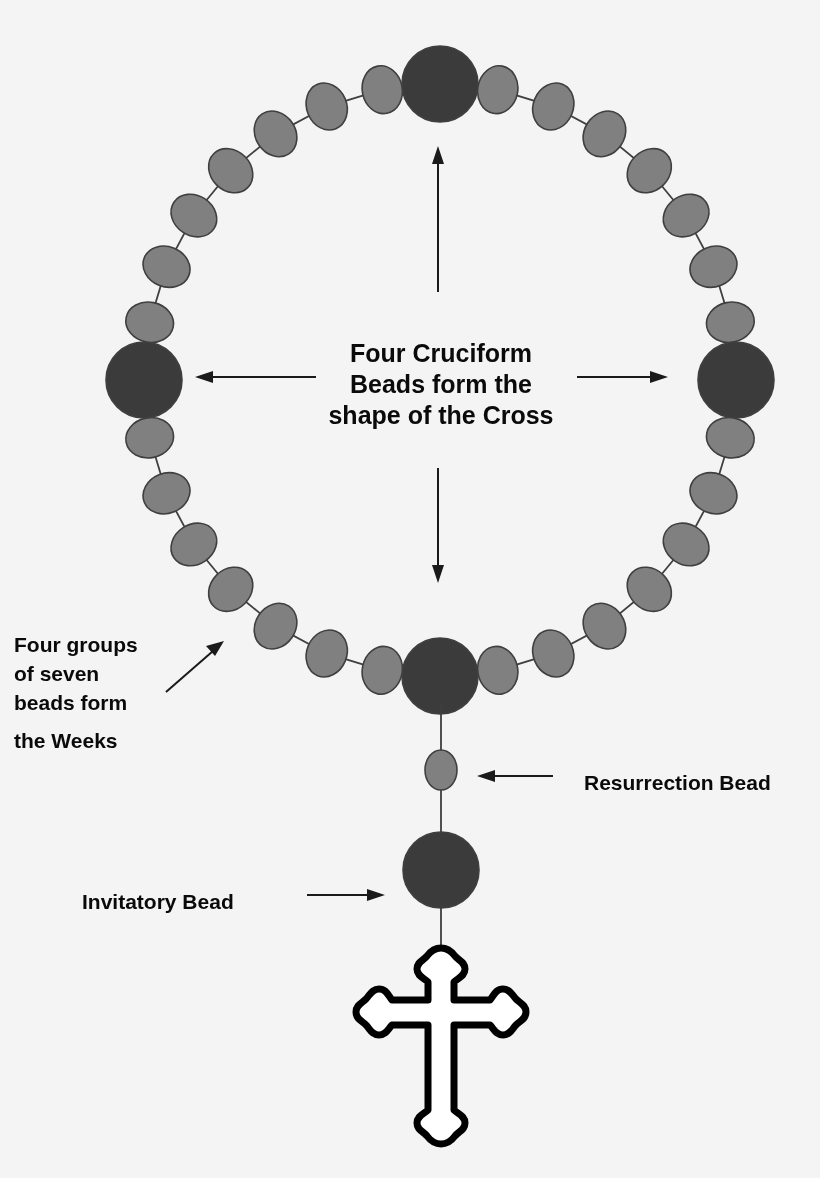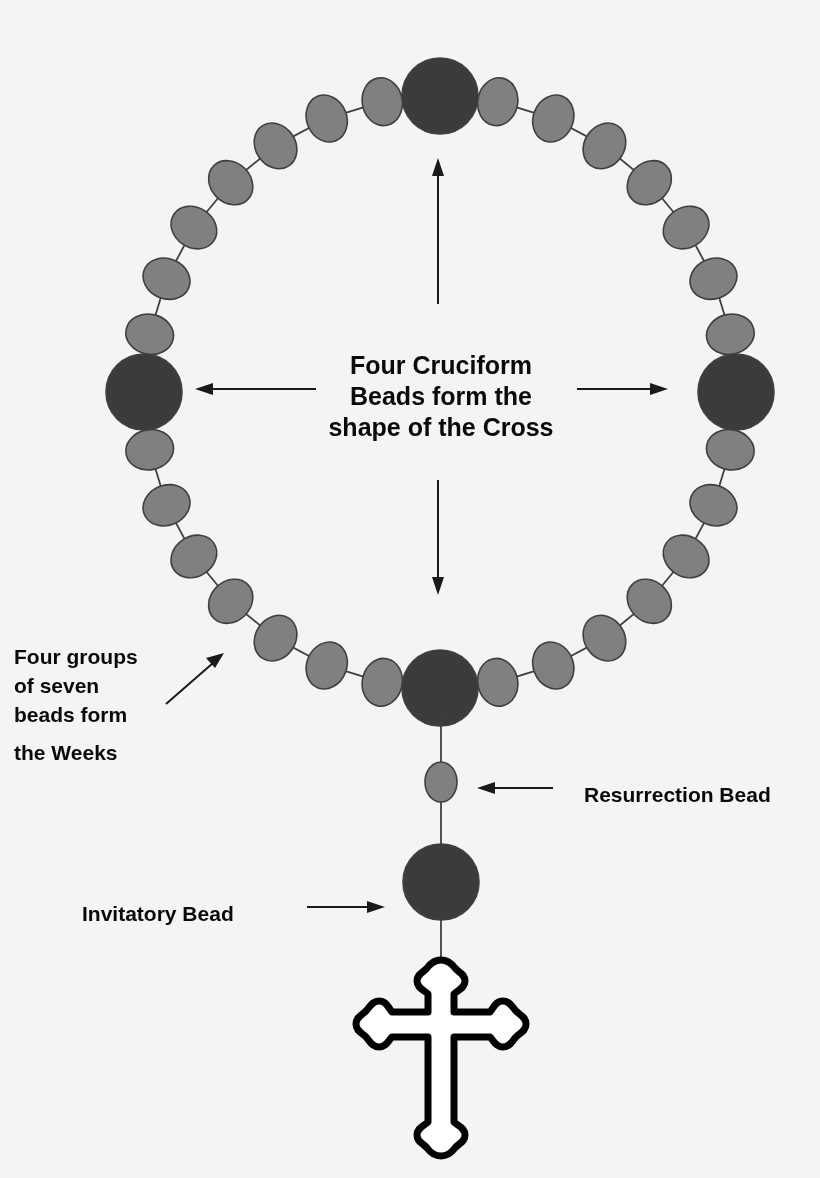--- a/index.html
+++ b/index.html
@@ -14,21 +14,20 @@
     position: relative;
     overflow: hidden;
     font-family: "Liberation Sans", sans-serif;
   }
   #diagram-root {
     position: absolute;
     left: 0;
     top: 0;
     width: 820px;
     height: 950px;
-    margin-top: 12px;
   }
   svg#rosary-svg {
     display: block;
     width: 820px;
     height: 1178px;
   }
   .label-text {
     font-family: "Liberation Sans", sans-serif;
     font-weight: bold;
     fill: #0a0a0a;

